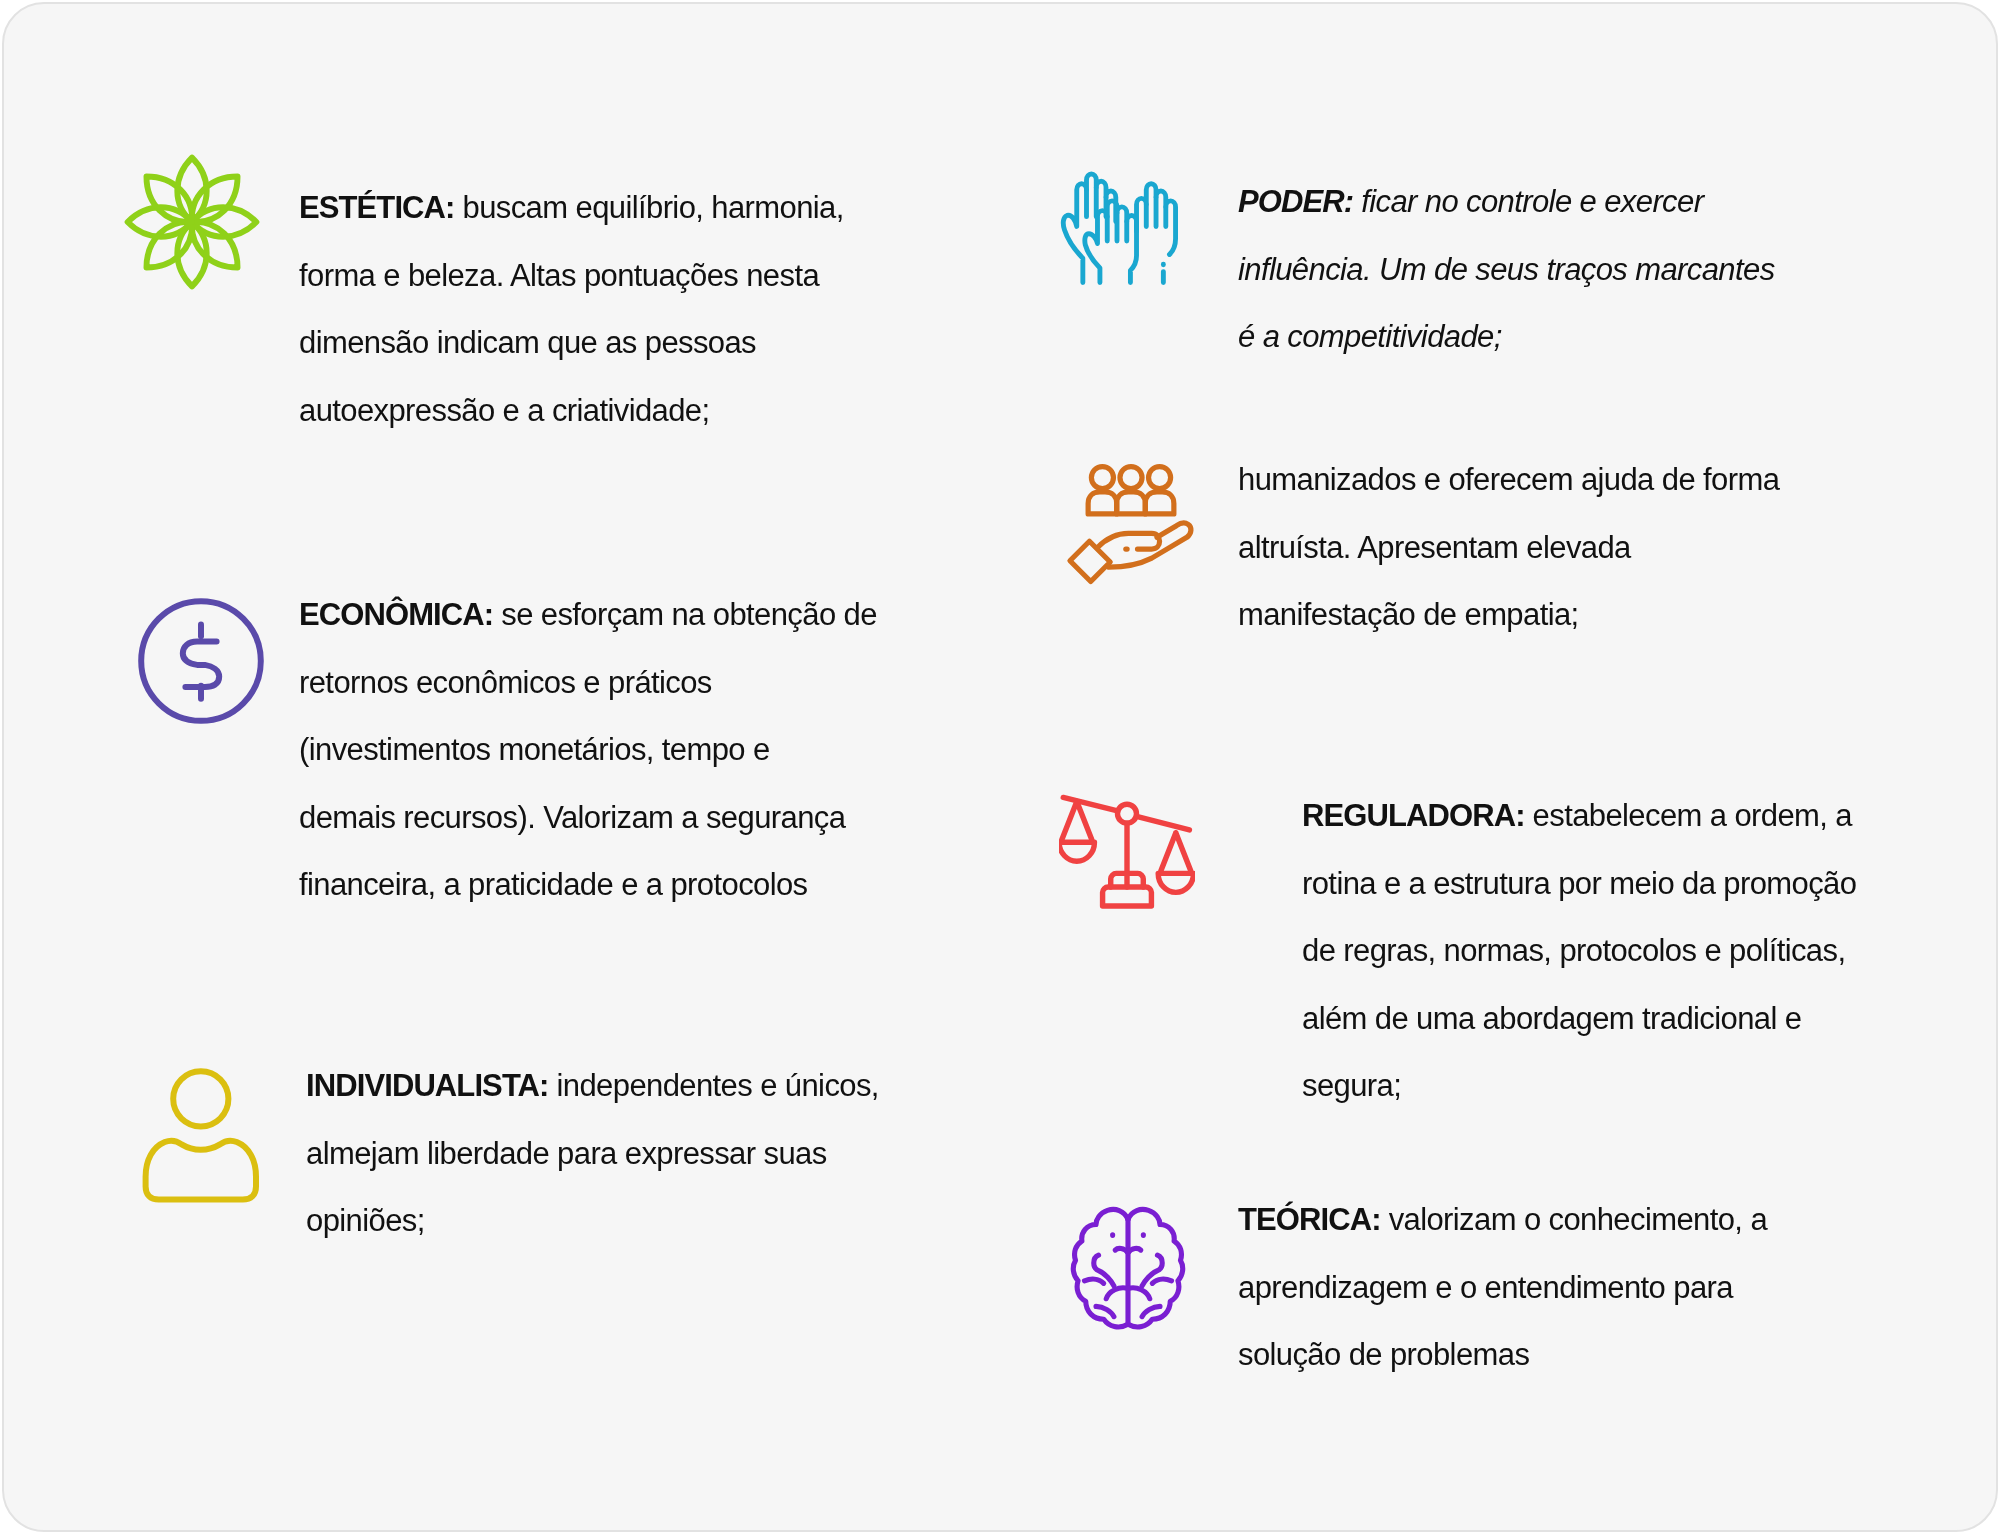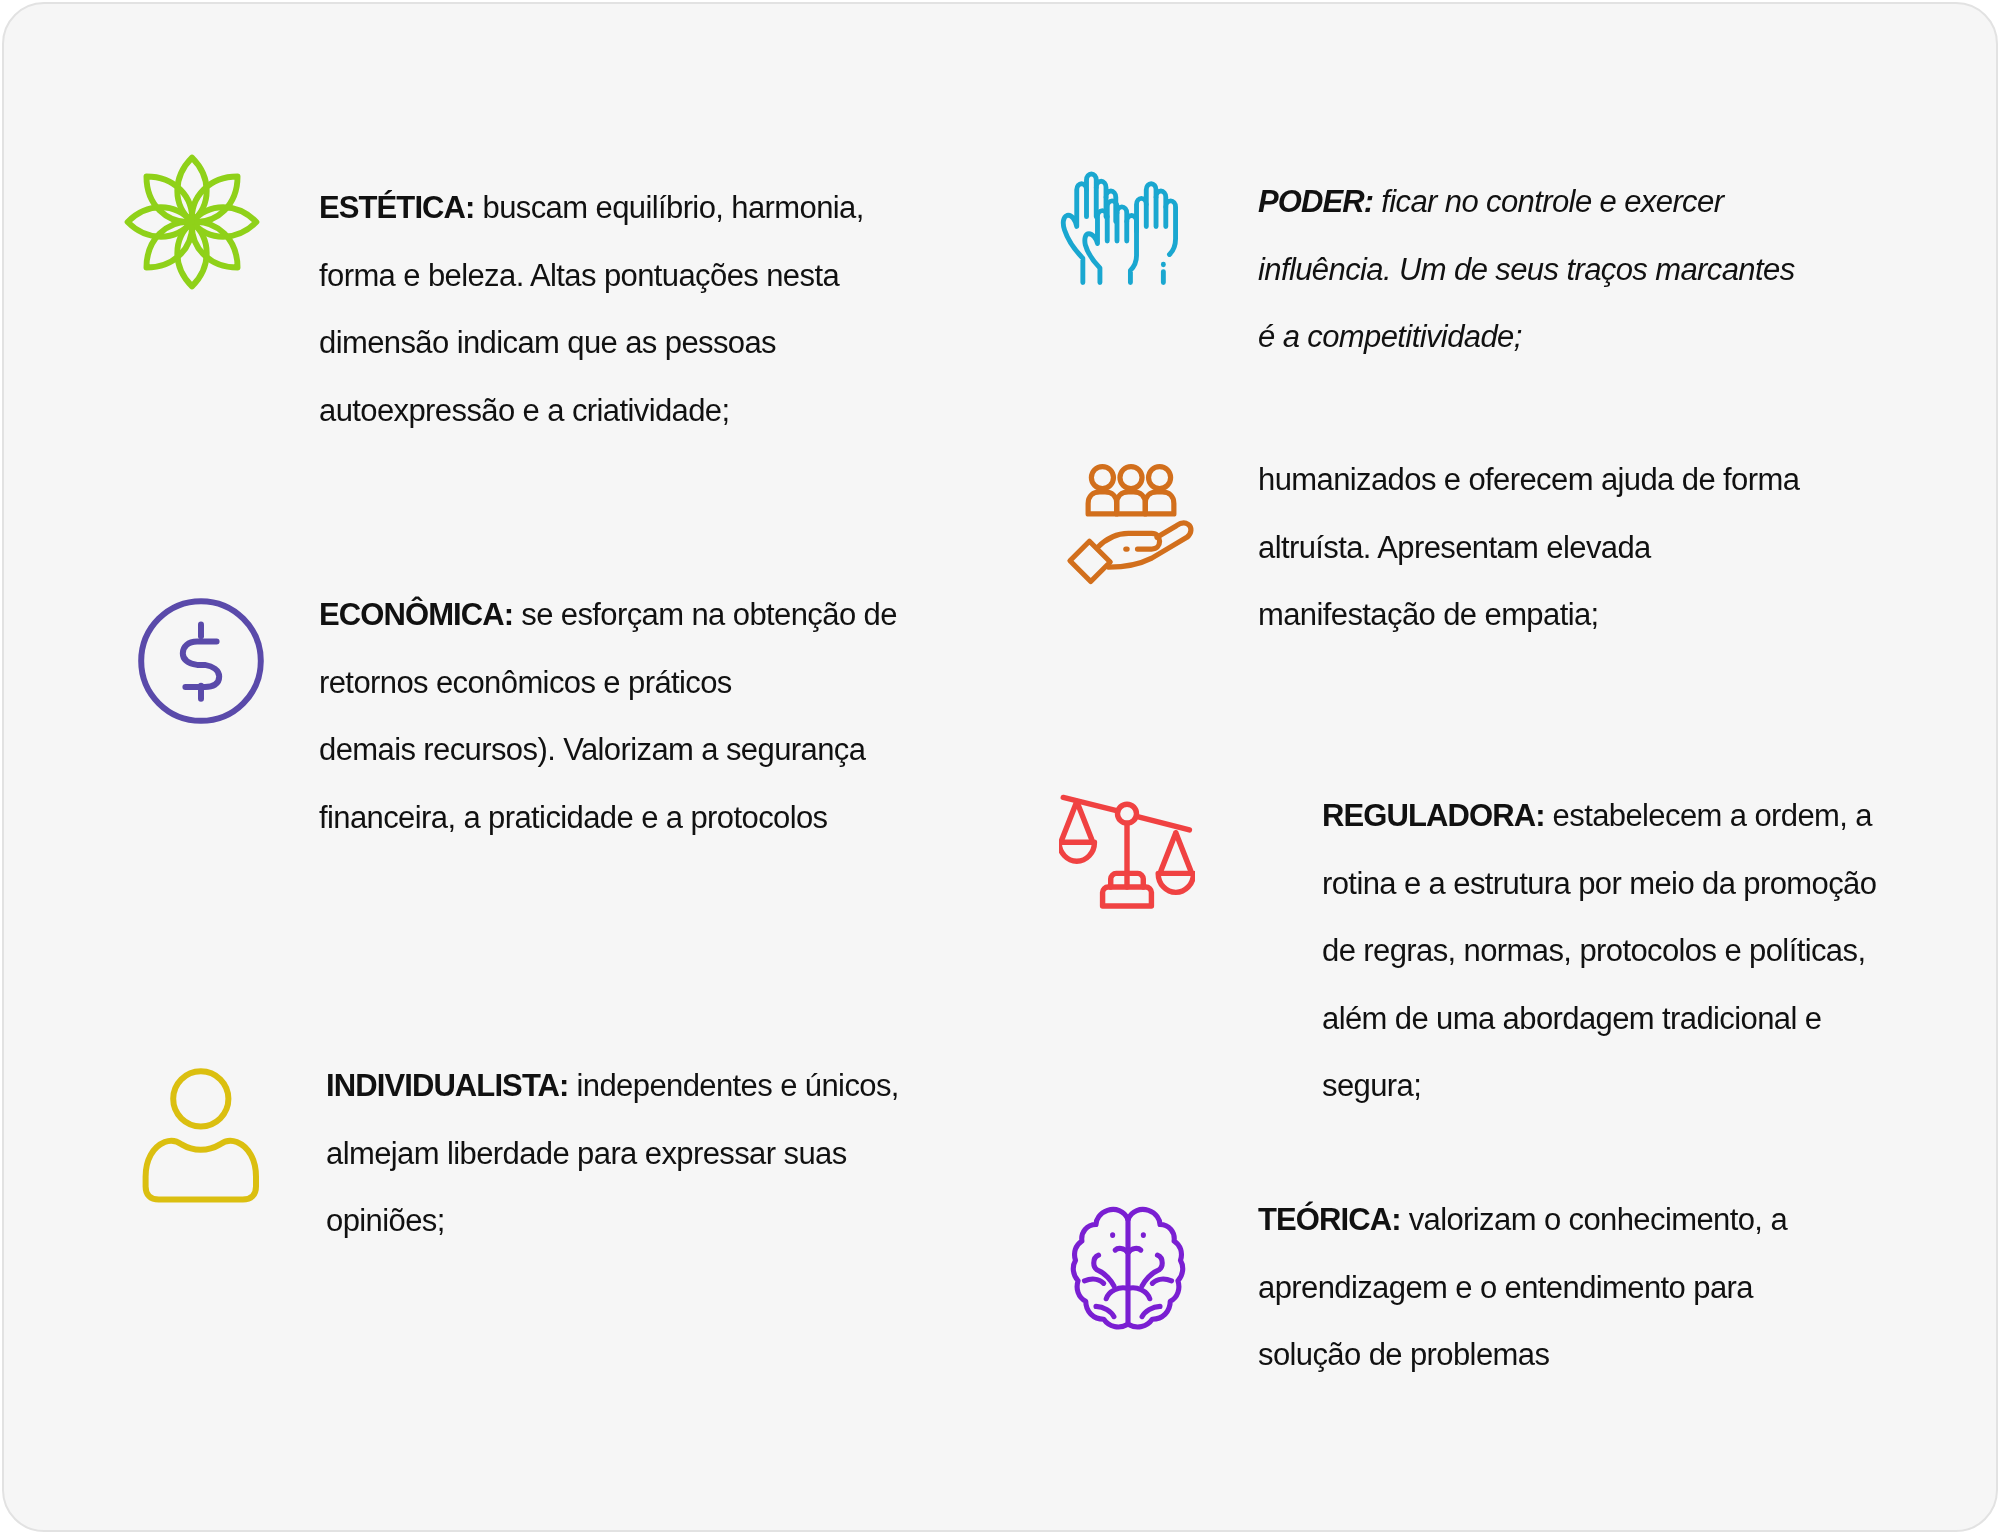--- a/index.html
+++ b/index.html
@@ -4,21 +4,21 @@
 <style>
   html, body { margin:0; padding:0; background:#ffffff; }
   body { width:2000px; height:1534px; position:relative; overflow:hidden;
          font-family:"Liberation Sans", sans-serif; }
   .card { position:absolute; left:2px; top:2px; width:1992px; height:1526px;
           background:#f6f6f6; border:2px solid #e2e2e2; border-radius:42px; }
   .icon { position:absolute; }
   .icon svg { width:100%; height:100%; display:block; }
   .text { position:absolute; color:#111111; font-size:31px; line-height:67.6px;
           letter-spacing:-0.6px; white-space:nowrap; }
-  .line { display:block; height:67.6px;margin-left:20px; }
+  .line { display:block; height:67.6px; }
   .label { font-weight:bold; letter-spacing:-0.9px; }
 </style>
 </head>
 <body>
 
 <div class="card">
 
   <div class="icon" style="left:118px;top:148px;width:140px;height:140px;">
     <svg viewBox="0 0 100 100" fill="none" stroke="#8fd119" stroke-width="4.2" stroke-linejoin="round">
       <g transform="translate(50,50)">
@@ -44,20 +44,21 @@
     <svg viewBox="0 0 100 100" fill="none" stroke="#5a4aaa" stroke-width="4.6" stroke-linecap="round" stroke-linejoin="round">
       <circle cx="50" cy="50" r="46"></circle>
       <path d="M50,22 V31"></path>
       <path d="M50,69 V79"></path>
       <path d="M62,35 H47 C40,35 36,39 36,44 C36,50 41,52 47,53 H53 C59,54 64,57 64,62 C64,68 59,70 53,70 H38"></path>
     </svg>
   </div>
   <div class="text" style="left:295px;top:577px;">
     <span class="line"><span class="label">ECONÔMICA:</span><span> se esforçam na obtenção de</span></span>
     <span class="line">retornos econômicos e práticos</span>
+    <span class="line">(investimentos monetários, tempo e</span>
     <span class="line">demais recursos). Valorizam a segurança</span>
     <span class="line">financeira, a praticidade e a protocolos</span>
   </div>
 
   <div class="icon" style="left:138px;top:1062px;width:120px;height:140px;">
     <svg viewBox="0 0 100 116" fill="none" stroke="#dbbf10" stroke-width="5" stroke-linecap="round" stroke-linejoin="round">
       <circle cx="49" cy="27" r="23"></circle>
       <path d="M19,63 C24,61 29,62 33,65 C43,71 55,71 65,65 C69,62 74,61 79,63 C89,67 95,78 95,92 V100 C95,107 91,111 84,111 H14 C7,111 3,107 3,100 V92 C3,78 9,67 19,63 Z"></path>
     </svg>
   </div>

